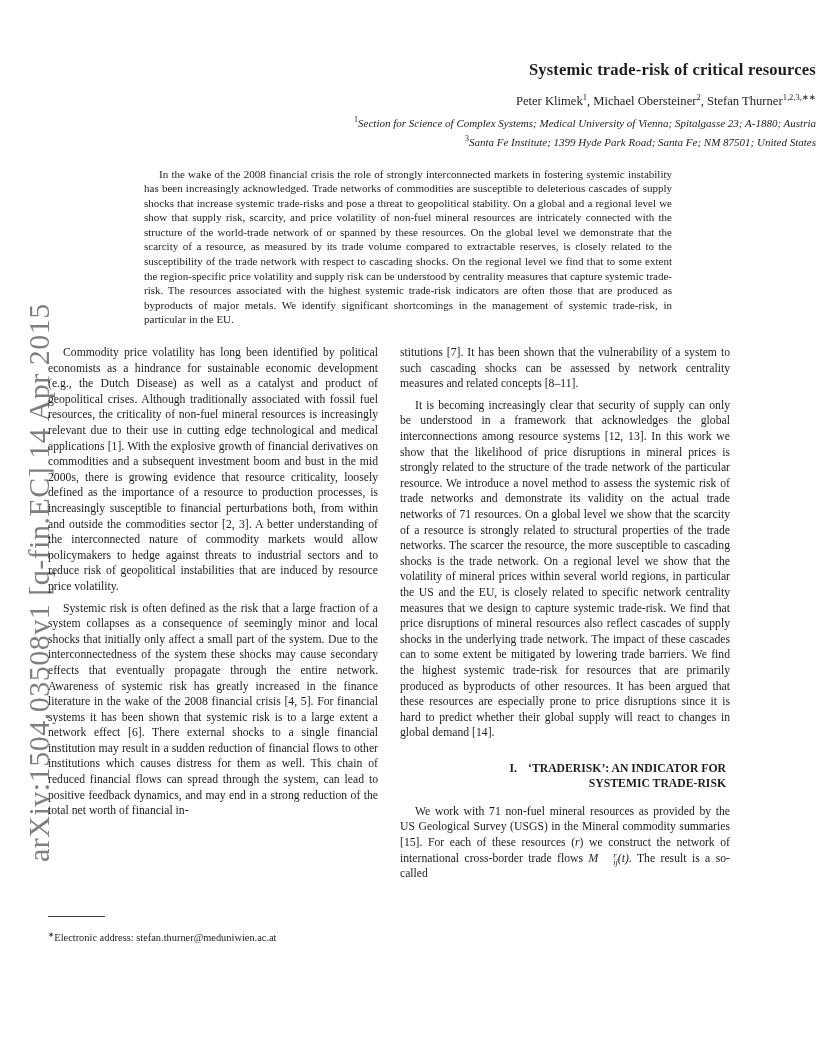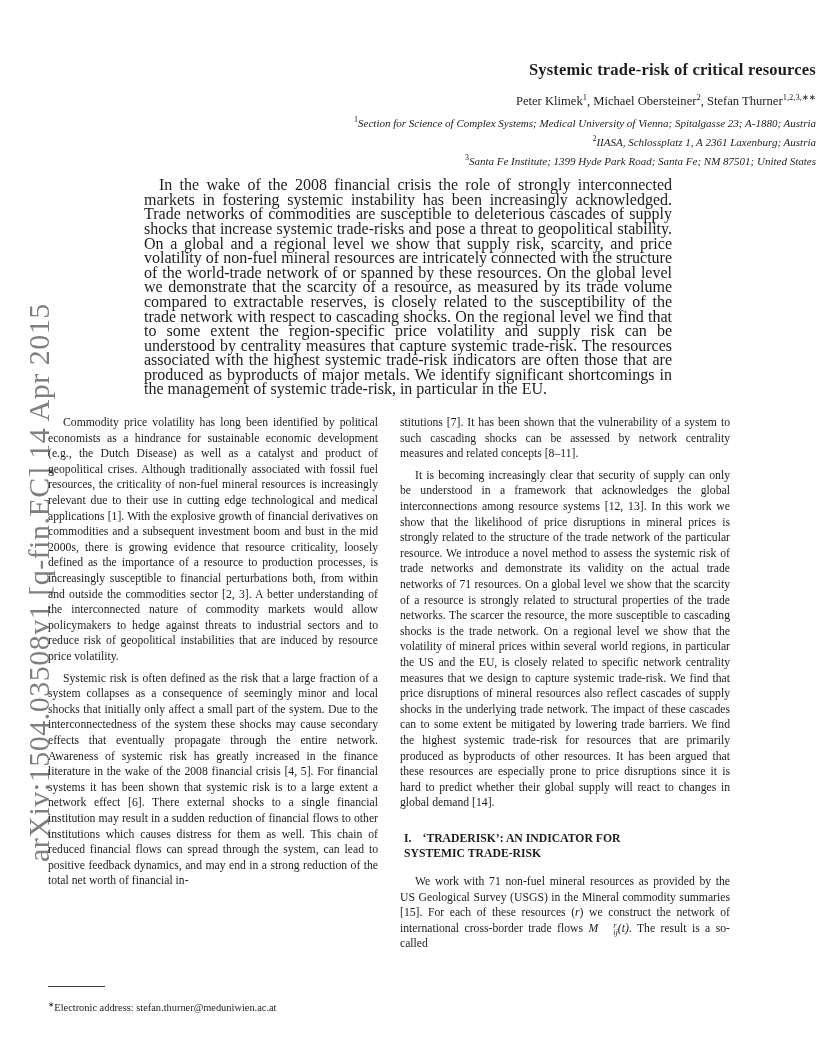--- a/index.html
+++ b/index.html
@@ -27,42 +27,42 @@
     color: #7f7f7f;
     letter-spacing: 0.5px;
   }
   .header { padding-top: 60px; text-align: right; }
   .title { font-size: 16.5px; font-weight: bold; letter-spacing: 0.2px; }
   .authors { margin-top: 12px; font-size: 12.6px; }
   .authors sup { font-size: 8.5px; }
   .affiliations { margin-top: 3px; font-style: italic; font-size: 11px; line-height: 15px; }
   .affiliations sup { font-size: 8px; font-style: normal; }
   .abstract {
-    width: 528px; margin: 10px auto 0 auto;
-    font-size: 16px; line-height: 14.6px;
+    width: 528px; margin: 17px auto 0 auto;
+    font-size: 11px; line-height: 14.6px;
     text-align: justify; text-indent: 15px;
     hyphens: auto;
   }
   .columns {
     display: flex; gap: 22px;
     margin: 18px 62px 0 48px;
   }
   .col {
     width: 330px; min-height: 600px;
     font-size: 11.7px; line-height: 15.6px;
     text-align: justify;
     hyphens: auto;
     position: relative;
   }
   .col p { margin: 0; text-indent: 15px; }
   .col p + p { margin-top: 6px; }
   .col p.noindent { text-indent: 0; }
   .section-heading {
     margin: 20px 4px 13px 4px;
-    text-align: left;
+    text-align: right;
     font-weight: bold;
     font-size: 11.7px; line-height: 15px;
   }
   .section-heading .sec-num { margin-right: 11px; }
   .footnote {
     position: absolute; left: 0; bottom: 0;
     width: 330px;
     font-size: 10.4px; line-height: 13.5px;
     text-align: left;
   }
@@ -88,21 +88,20 @@
 
   <div class="header">
     <div class="title">Systemic trade-risk of critical resources</div>
 
     <div class="authors">
       <span>Peter Klimek</span><sup>1</sup><span>, </span><span>Michael Obersteiner</span><sup>2</sup><span>, </span><span>Stefan Thurner</span><sup>1,2,3,∗∗</sup>
     </div>
 
     <div class="affiliations">
       <div><sup>1</sup><span>Section for Science of Complex Systems; Medical University of Vienna; Spitalgasse 23; A-1880; Austria</span></div>
-      <div><sup>2</sup><span>IIASA, Schlossplatz 1, A 2361 Laxenburg; Austria</span></div>
       <div><sup>3</sup><span>Santa Fe Institute; 1399 Hyde Park Road; Santa Fe; NM 87501; United States</span></div>
     </div>
   </div>
 
   <div class="abstract">In the wake of the 2008 financial crisis the role of strongly interconnected markets in fostering systemic instability has been increasingly acknowledged. Trade networks of commodities are susceptible to deleterious cascades of supply shocks that increase systemic trade-risks and pose a threat to geopolitical stability. On a global and a regional level we show that supply risk, scarcity, and price volatility of non-fuel mineral resources are intricately connected with the structure of the world-trade network of or spanned by these resources. On the global level we demonstrate that the scarcity of a resource, as measured by its trade volume compared to extractable reserves, is closely related to the susceptibility of the trade network with respect to cascading shocks. On the regional level we find that to some extent the region-specific price volatility and supply risk can be understood by centrality measures that capture systemic trade-risk. The resources associated with the highest systemic trade-risk indicators are often those that are produced as byproducts of major metals. We identify significant shortcomings in the management of systemic trade-risk, in particular in the EU.</div>
 
   <div class="columns">
 
     <div class="col">
       <p>Commodity price volatility has long been identified by political economists as a hindrance for sustainable economic development (e.g., the Dutch Disease) as well as a catalyst and product of geopolitical crises. Although traditionally associated with fossil fuel resources, the criticality of non-fuel mineral resources is increasingly relevant due to their use in cutting edge technological and medical applications [1]. With the explosive growth of financial derivatives on commodities and a subsequent investment boom and bust in the mid 2000s, there is growing evidence that resource criticality, loosely defined as the importance of a resource to production processes, is increasingly susceptible to financial perturbations both, from within and outside the commodities sector [2, 3]. A better understanding of the interconnected nature of commodity markets would allow policymakers to hedge against threats to industrial sectors and to reduce risk of geopolitical instabilities that are induced by resource price volatility.</p>

